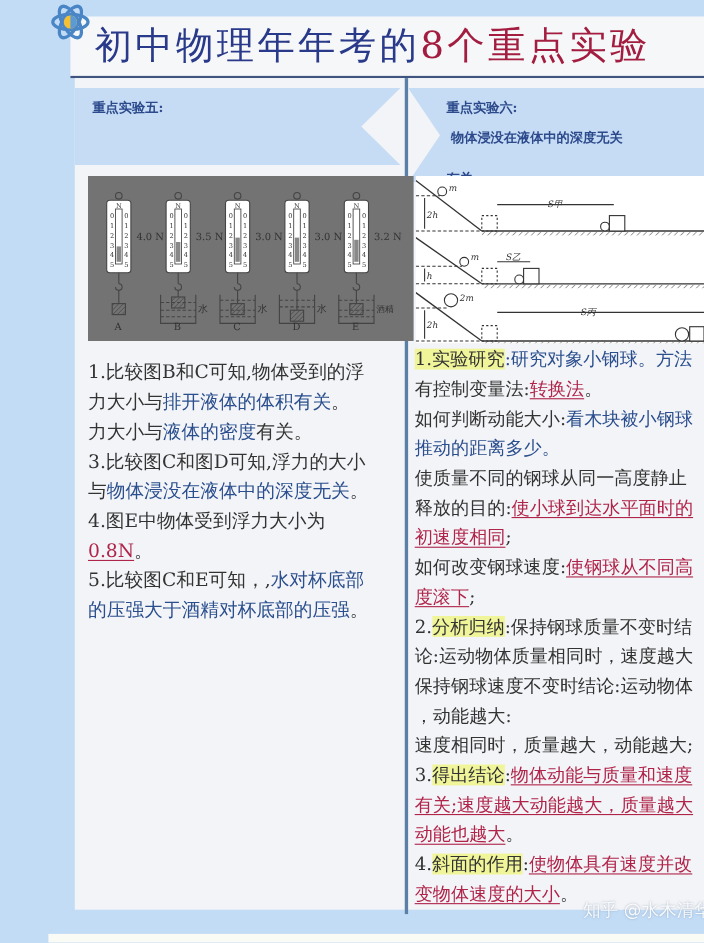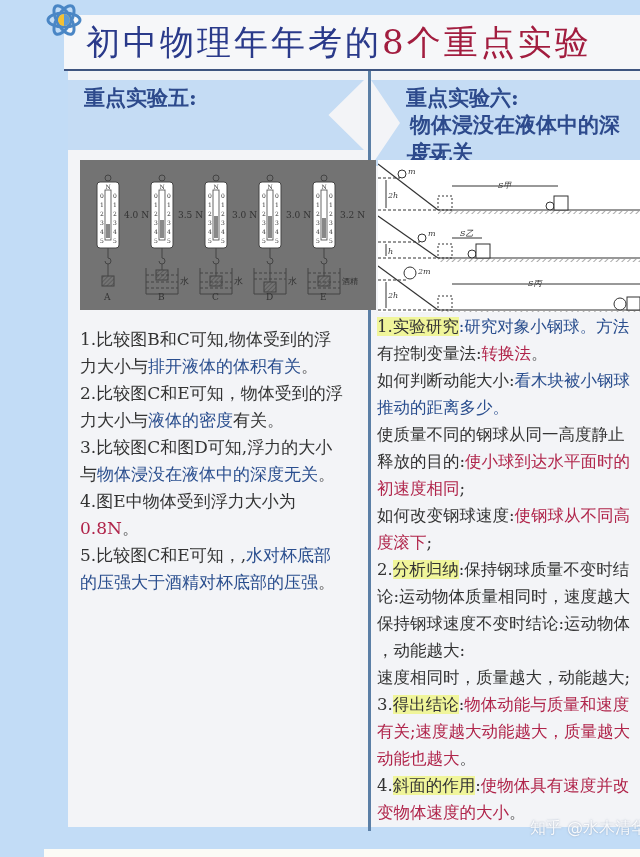--- a/index.html
+++ b/index.html
@@ -50,42 +50,42 @@
     background: #c5dcf4;
     clip-path: polygon(0 0, 100% 0, 88% 50%, 100% 100%, 0 100%);
   }
   .banner-right {
     position: absolute; left: 327px; top: 80px; width: 290px; height: 86px;
     background: #c5dcf4;
     clip-path: polygon(0 0, 100% 0, 100% 100%, 0 100%, 10% 50%);
   }
   .banner-title {
     position: absolute; font-weight: bold; color: #2d4a8c;
-    font-size: 21px; font-family: "DejaVu Serif", serif;
+    font-size: 12px; font-family: "DejaVu Serif", serif;
     line-height: 28px;
   }
 
   
   .fig-left {
     position: absolute; left: 36px; top: 160px; width: 296px; height: 150px;
     background: #737373;
   }
   .fig-right {
     position: absolute; left: 334px; top: 160px; width: 272px; height: 152px;
     background: #ffffff;
   }
 
   
   .text-block {
     position: absolute; font-size: 17px; line-height: 27px;
     color: #333333; font-family: "DejaVu Serif", serif;
   }
   .line { white-space: nowrap; display: block; height: 27px; }
   .blue { color: #2a4e8e; }
-  .red-u { color: #b0244a; text-underline-offset: 3px; text-align: right; }
+  .red-u { color: #b0244a; text-decoration: underline; text-underline-offset: 3px; text-align: right; }
   .hl { background: #f0f59a; text-align: right; }
 
   .left-text { left: 36px; top: 326px; width: 286px; }
   .right-text { left: 333px; top: 313px; width: 290px; font-size: 16.5px; }
 
   .watermark {
     position: absolute; left: 486px; top: 818px;
     font-size: 16px; color: rgba(255,255,255,0.9);
     font-family: "DejaVu Sans", sans-serif;
     text-shadow: 0 0 2px rgba(120,140,170,0.7);
@@ -281,21 +281,20 @@
         <circle cx="242" cy="144" r="6" fill="#fff" stroke="#333"></circle>
         <rect x="249" y="137" width="13" height="13" fill="#fff" stroke="#333"></rect>
         <text x="262" y="150" font-size="8" fill="#333">丙</text>
       </g>
     </svg>
   </div>
 
   <div class="text-block left-text">
     <span class="line"><span>1.比较图B和C可知,物体受到的浮</span></span>
     <span class="line"><span>力大小与</span><span class="blue">排开液体的体积有关</span><span>。</span></span>
-    <span class="line"><span>2.比较图C和E可知，物体受到的浮</span></span>
     <span class="line"><span>力大小与</span><span class="blue">液体的密度</span><span>有关。</span></span>
     <span class="line"><span>3.比较图C和图D可知,浮力的大小</span></span>
     <span class="line"><span>与</span><span class="blue">物体浸没在液体中的深度无关</span><span>。</span></span>
     <span class="line"><span>4.图E中物体受到浮力大小为</span></span>
     <span class="line"><span class="red-u">0.8N</span><span>。</span></span>
     <span class="line"><span>5.比较图C和E可知，,</span><span class="blue">水对杯底部</span></span>
     <span class="line"><span class="blue">的压强大于酒精对杯底部的压强</span><span>。</span></span>
   </div>
 
   <div class="text-block right-text">

